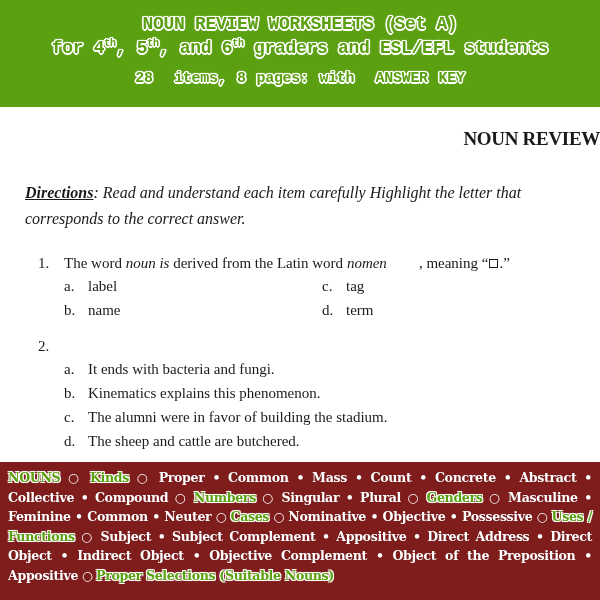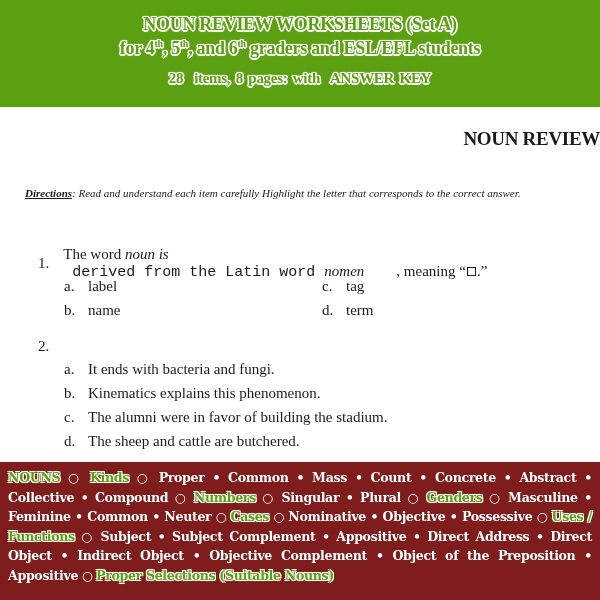--- a/index.html
+++ b/index.html
@@ -6,40 +6,40 @@
     html, body { width: 600px; height: 600px; background: #ffffff; overflow: hidden; }
     body { position: relative; font-family: "DejaVu Serif", serif; color: #1a1a1a; }
 
     .header {
       position: absolute; left: 0; top: 0; width: 600px; height: 107px;
       background: #5ba011;
       text-align: center;
     }
     .outlined {
       color: #5ba011;
-      font-family: Liberation Serif, serif;
+      font-family: Liberation Mono, monospace;
       font-weight: bold;
       text-shadow:
         -1px -1px 0 #fff, 1px -1px 0 #fff, -1px 1px 0 #fff, 1px 1px 0 #fff,
         0 -1.5px 0 #fff, 0 1.5px 0 #fff, -1.5px 0 0 #fff, 1.5px 0 0 #fff,
         0 0 3px #fff;
     }
     .h-line1 { position: absolute; left: 0; right: 0; top: 14px; font-size: 18px; letter-spacing: -0.3px; }
     .h-line2 { position: absolute; left: 0; right: 0; top: 38px; font-size: 18px; letter-spacing: -0.3px; text-align: center; }
     .h-line2 sup { font-size: 10px; vertical-align: 7px; }
     .h-line3 { position: absolute; left: 0; right: 0; top: 70px; font-size: 15px; letter-spacing: -0.3px; word-spacing: 2px; }
 
     .title {
       position: absolute; left: 0; right: 0; top: 128px;
       text-align: right; font-size: 17px; font-weight: bold; letter-spacing: -0.3px;
       font-family: "Liberation Serif", serif; font-size: 19px;
     }
     .directions {
       position: absolute; left: 25px; top: 180px; width: 560px;
-      font-style: italic; font-size: 11px; line-height: 26px;
+      font-style: italic; font-size: 16px; line-height: 26px;
       font-family: "Liberation Serif", serif;
     }
     .directions .dir-label { font-weight: bold; text-decoration: underline; }
 
     .question {
       position: absolute; left: 38px; width: 540px;
       font-family: "Liberation Serif", serif; font-size: 15px;
     }
     .q1 { top: 252px; }
     .q2 { top: 335px; }
@@ -80,21 +80,21 @@
   <div class="h-line3 outlined" style="white-space:pre;">28  items, 8 pages: with  ANSWER KEY</div>
 </div>
 
 <div class="title">NOUN REVIEW</div>
 
 <div class="directions"><span class="dir-label">Directions</span><span>: Read and understand each item carefully Highlight the letter that corresponds to the correct answer.</span></div>
 
 <div class="question q1">
   <div class="q-stem">
     <span class="q-num">1.</span>
-    <span><span style="white-space:pre;">The word </span><i>noun is</i><span style="white-space:pre;font-family:Liberation Mono, monospace;"> derived from the Latin word </span><i>nomen</i><span style="white-space:pre;margin-left:32px;">, meaning “</span><span class="checkbox-glyph"></span><span>.”</span></span>
+    <span><span style="white-space:pre;">The word </span><i>noun is</i><span style="white-space:pre;"> derived from the Latin word </span><i>nomen</i><span style="white-space:pre;margin-left:32px;">, meaning “</span><span class="checkbox-glyph"></span><span>.”</span></span>
   </div>
   <div class="options-grid">
     <div class="opt">
         <span class="opt-letter">a.</span>
         <span>label</span>
       </div>
     <div class="opt">
         <span class="opt-letter">c.</span>
         <span>tag</span>
       </div>

